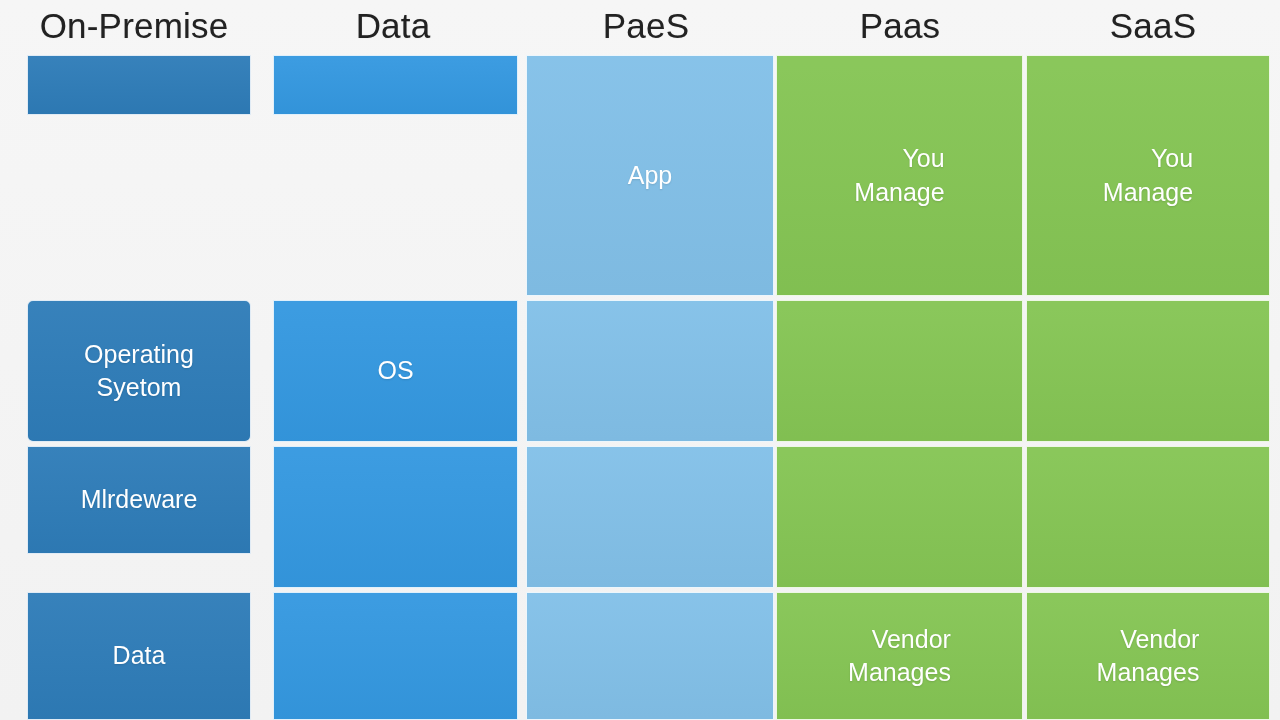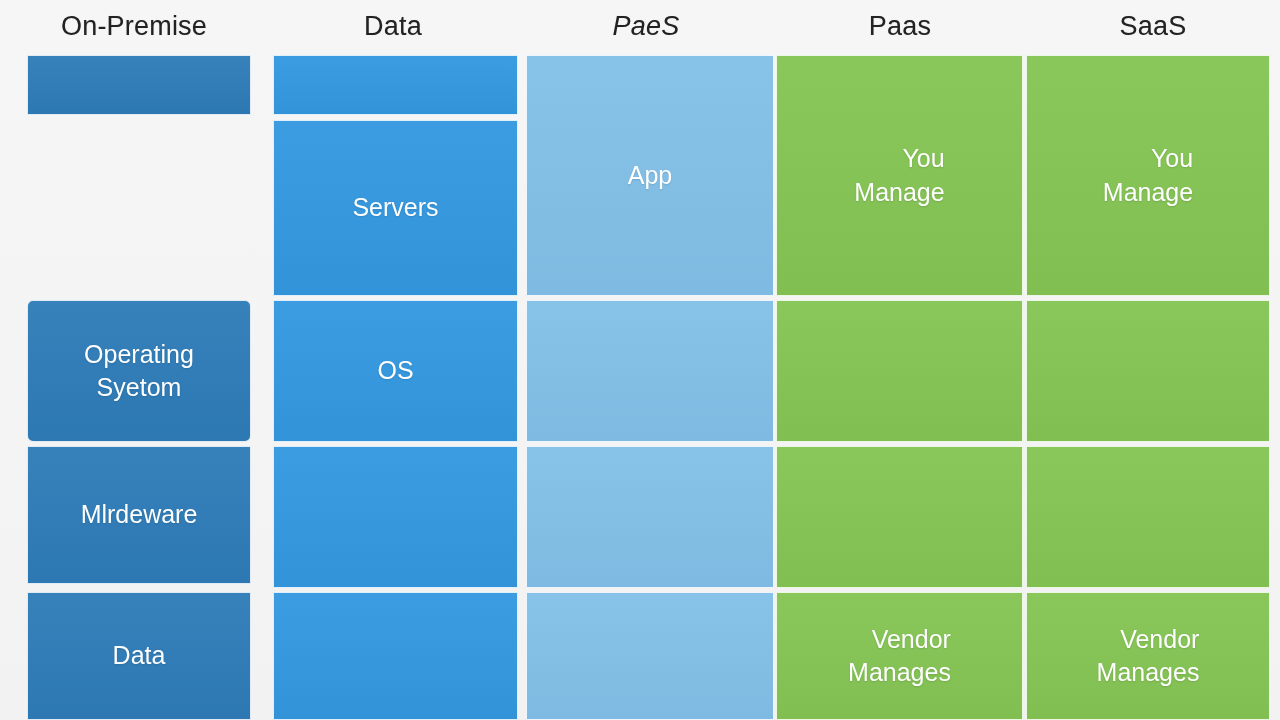--- a/index.html
+++ b/index.html
@@ -28,21 +28,21 @@
     left: 0;
     top: 0;
     width: 1280px;
     height: 52px;
     display: flex;
   }
   .col-head {
     display: flex;
     align-items: center;
     justify-content: center;
-    font-size: 27px;
+    font-size: 35px;
     color: #222222;
     letter-spacing: 0.2px;
     font-weight: 400;
     text-shadow: 0 0 1px rgba(0,0,0,0.18);
   }
 
   
   .grid-body {
     position: absolute;
     left: 0;
@@ -92,49 +92,46 @@
   .cell > span { position: relative; z-index: 1; }
 </style>
 </head>
 <body>
 
 <div id="diagram">
 
   <div class="header-row">
     <div class="col-head" style="width:268px;">On-Premise</div>
     <div class="col-head" style="width:250px;">Data</div>
-    <div class="col-head" style="width:256px;font-style:italic;">PaeS</div>
+    <div class="col-head" style="width:256px;">PaeS</div>
     <div class="col-head" style="width:252px;">Paas</div>
     <div class="col-head" style="width:254px;">SaaS</div>
   </div>
 
   <div class="grid-body">
 
     <div class="column" style="width:268px;">
       <div class="cell fill-onprem" style="top:3px;   height:60px;  left:27px; right:17px;">
         <span></span>
       </div>
       <div class="cell fill-onprem" style="top:248px; height:142px; left:27px; right:17px;border-radius:6px;">
         <span>Operating
 Syetom</span>
       </div>
-      <div class="cell fill-onprem" style="top:394px; height:138px; left:27px; right:17px;">
+      <div class="cell fill-onprem" style="top:394px; height:108px; left:27px; right:17px;">
         <span>Mlrdeware</span>
       </div>
       <div class="cell fill-onprem" style="top:540px; height:128px; left:27px; right:17px;">
         <span>Data</span>
       </div>
     </div>
 
     <div class="column" style="width:250px;">
       <div class="cell fill-iaas" style="top:3px;   height:60px;  left:5px; right:0px;">
         <span></span>
-      </div>
-      <div class="cell fill-iaas" style="top:68px;  height:176px; left:5px; right:0px;">
-        <span>Servers</span>
       </div>
       <div class="cell fill-iaas" style="top:248px; height:142px; left:5px; right:0px;">
         <span>OS</span>
       </div>
       <div class="cell fill-iaas" style="top:394px; height:142px; left:5px; right:0px;">
         <span></span>
       </div>
       <div class="cell fill-iaas" style="top:540px; height:128px; left:5px; right:0px;">
         <span></span>
       </div>

